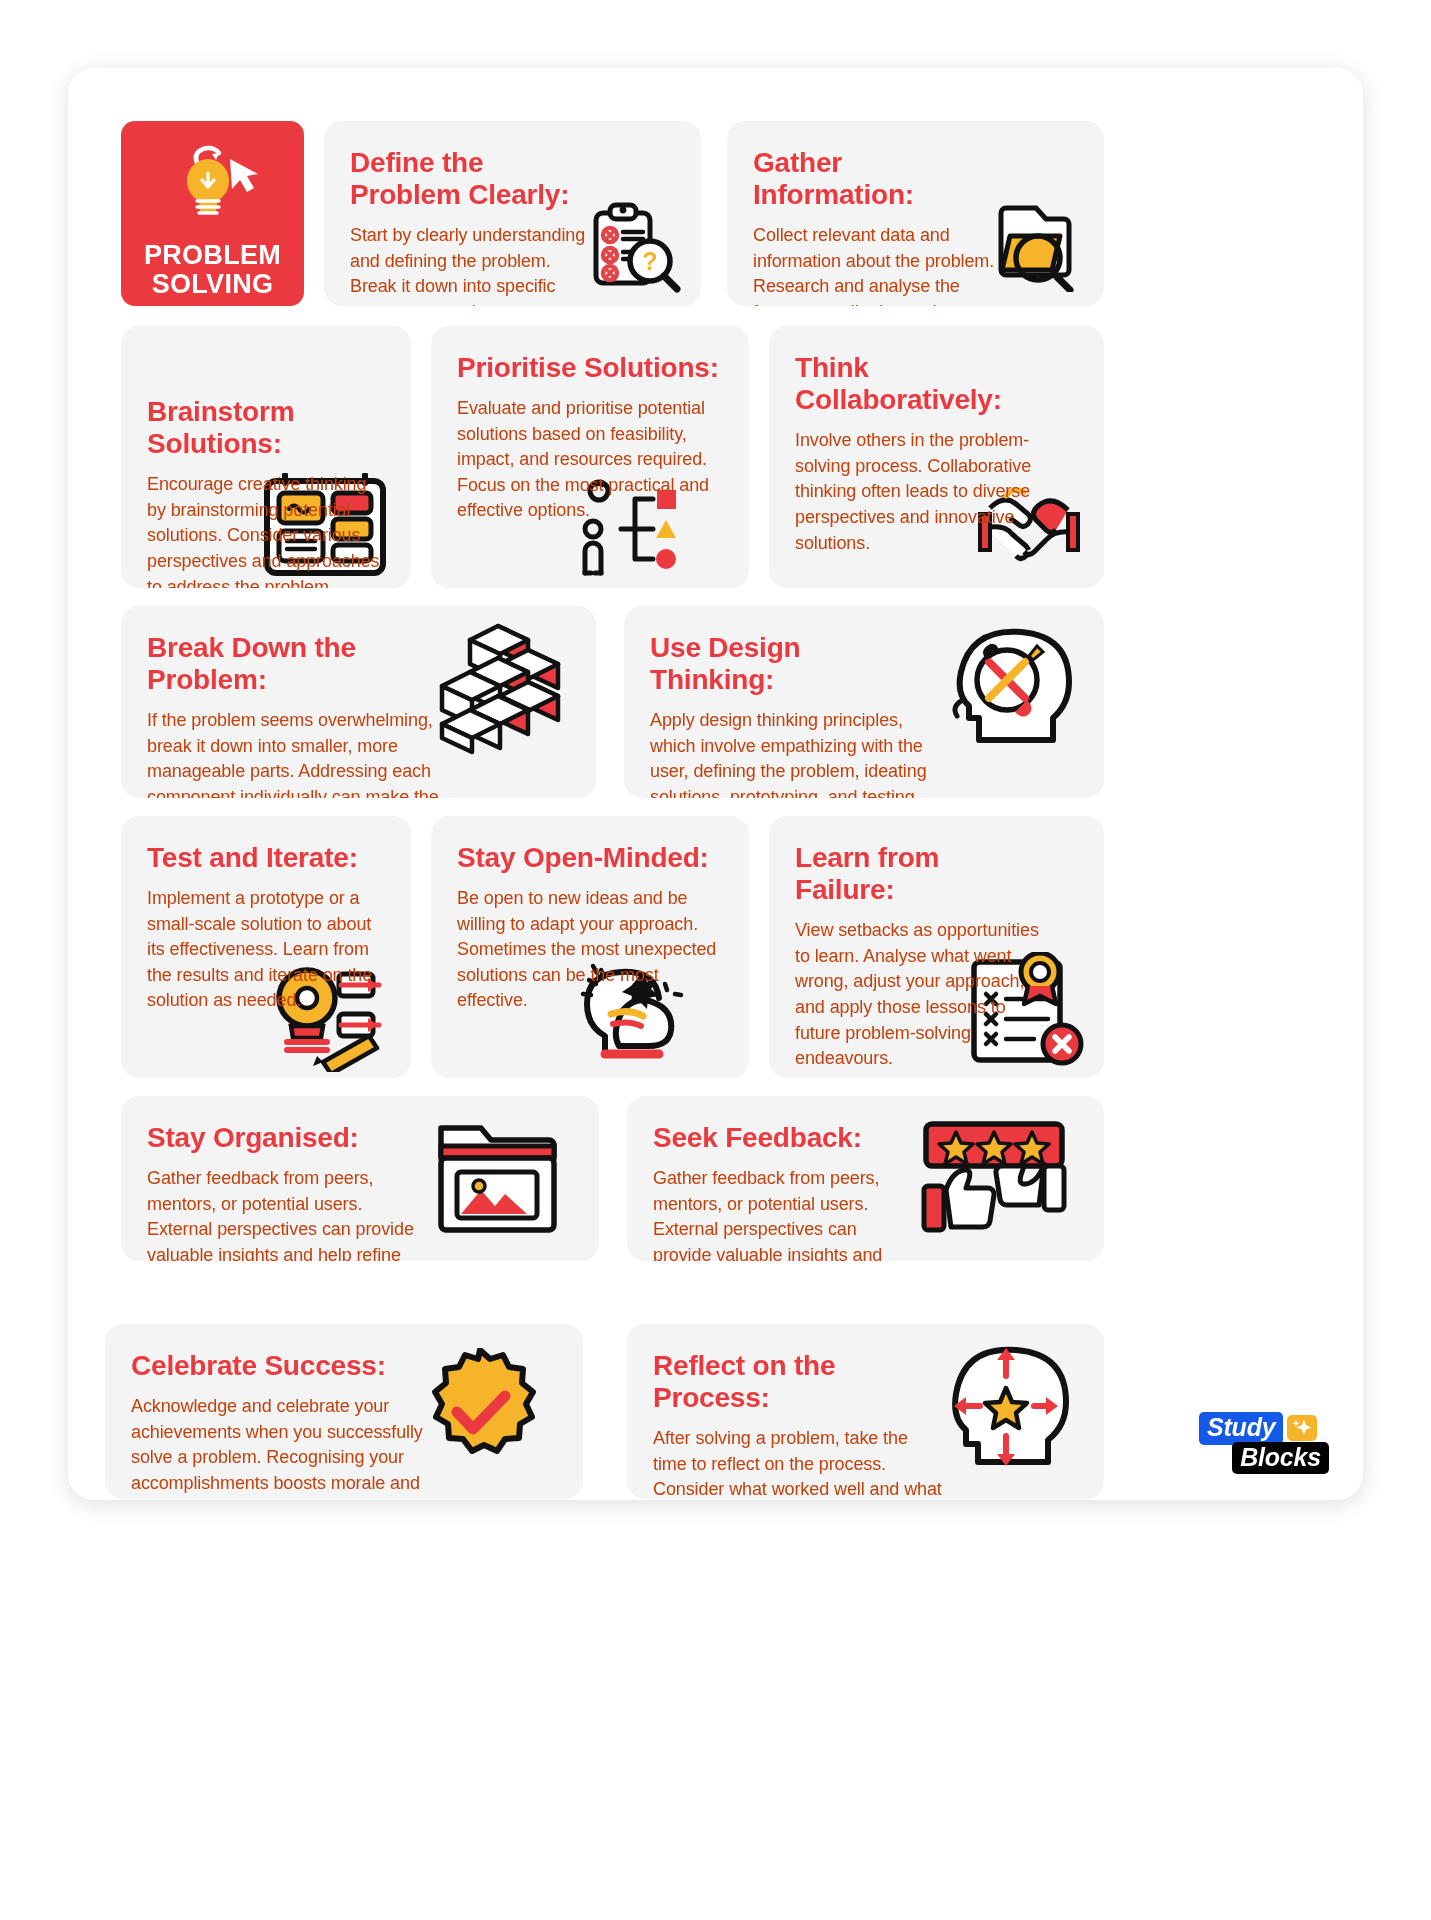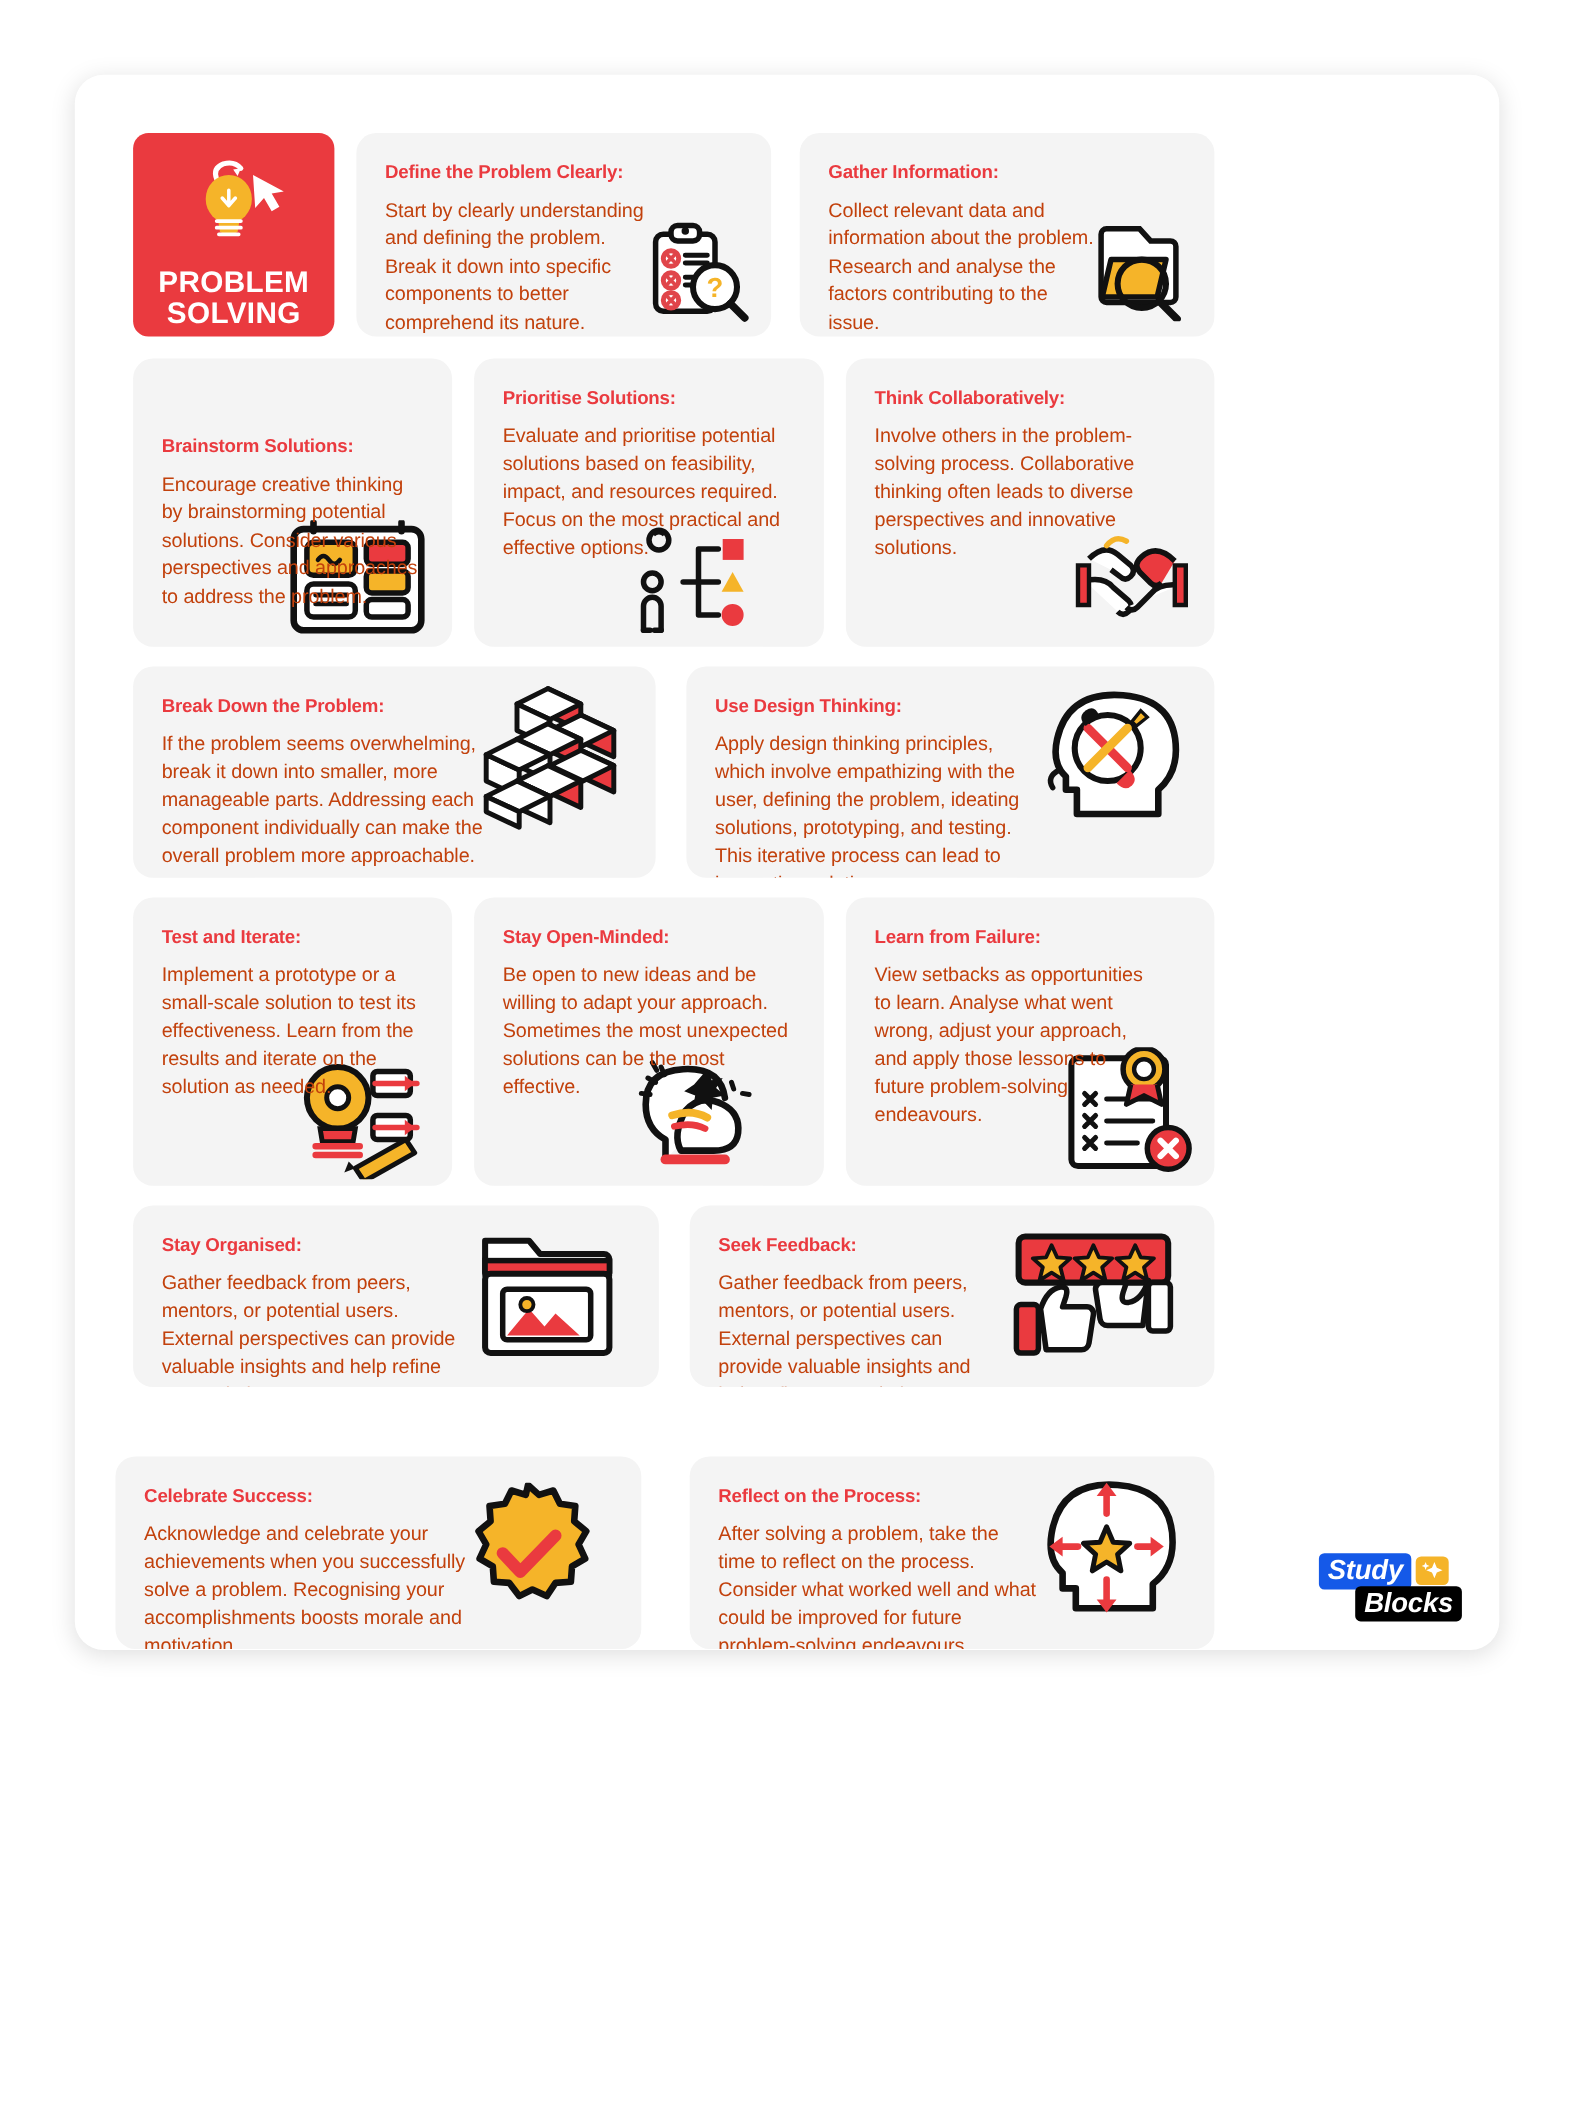--- a/index.html
+++ b/index.html
@@ -35,21 +35,21 @@
 
   .card-inner {
     position: relative;
     width: 100%;
     height: 100%;
     padding: 26px 26px 12px 26px;
   }
 
   .card-title {
     color: #ea3a3f;
-    font-size: 17px;
+    font-size: 28px;
     font-weight: bold;
     letter-spacing: -0.2px;
     margin-bottom: 12px;
     line-height: 1.15;
   }
 
   .card-body {
     color: #c2410c;
     font-size: 18px;
     font-weight: normal;
@@ -306,21 +306,21 @@
             <path d="M18 78 q-12 6 -6 16" stroke="#111" stroke-width="5" fill="none" stroke-linecap="round"></path>
           </svg>
         </div>
       </div>
     </div>
 
     <div class="card" style="left:27px; top:722px; width:290px; height:262px;">
       <div class="card-inner">
         <div class="card-text-col" style="width:245px;">
           <div class="card-title">Test and Iterate:</div>
-          <div class="card-body">Implement a prototype or a small-scale solution to test its effectiveness. Learn from the results and iterate on the solution as needed.</div>
+          <div class="card-body">Implement a prototype or a small-scale solution to about its effectiveness. Learn from the results and iterate on the solution as needed.</div>
         </div>
         <div class="icon-box" style="right:10px; bottom:4px; width:140px; height:118px;">
           <svg width="136" height="114" viewBox="0 0 136 114">
             <circle cx="44" cy="40" r="28" fill="#f5b429" stroke="#111" stroke-width="5.5"></circle>
             <path d="M44 18 a22 22 0 0 0 0 44 a16 16 0 0 1 0 -44 z" fill="#111"></path>
             <circle cx="44" cy="40" r="10" fill="#fff" stroke="#111" stroke-width="4.5"></circle>
             <path d="M28 68 h32 l-2 12 h-28 z" fill="#ea3a3f" stroke="#111" stroke-width="4.5"></path>
             <path d="M24 84 h40 M24 92 h40" stroke="#ea3a3f" stroke-width="6" stroke-linecap="round"></path>
             <rect x="76" y="16" width="34" height="22" rx="4" fill="#fff" stroke="#111" stroke-width="5"></rect>
             <rect x="76" y="56" width="34" height="22" rx="4" fill="#fff" stroke="#111" stroke-width="5"></rect>

